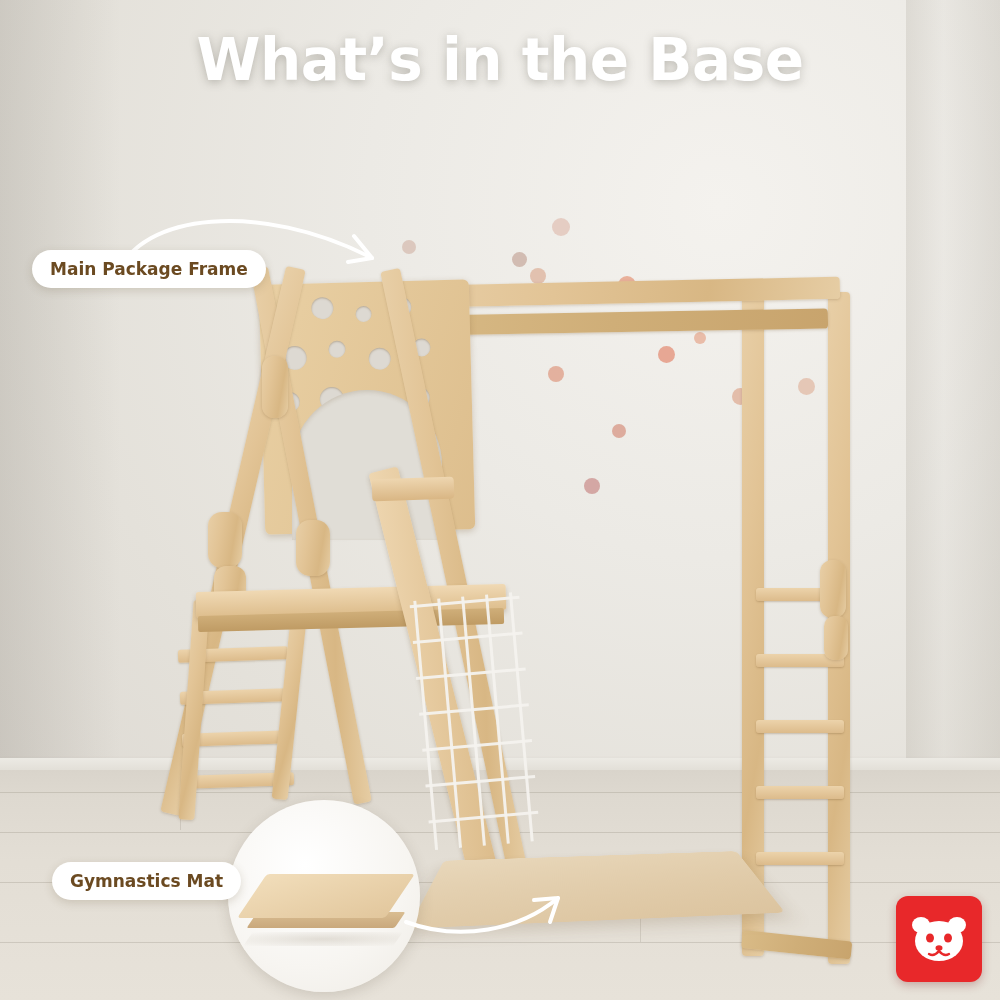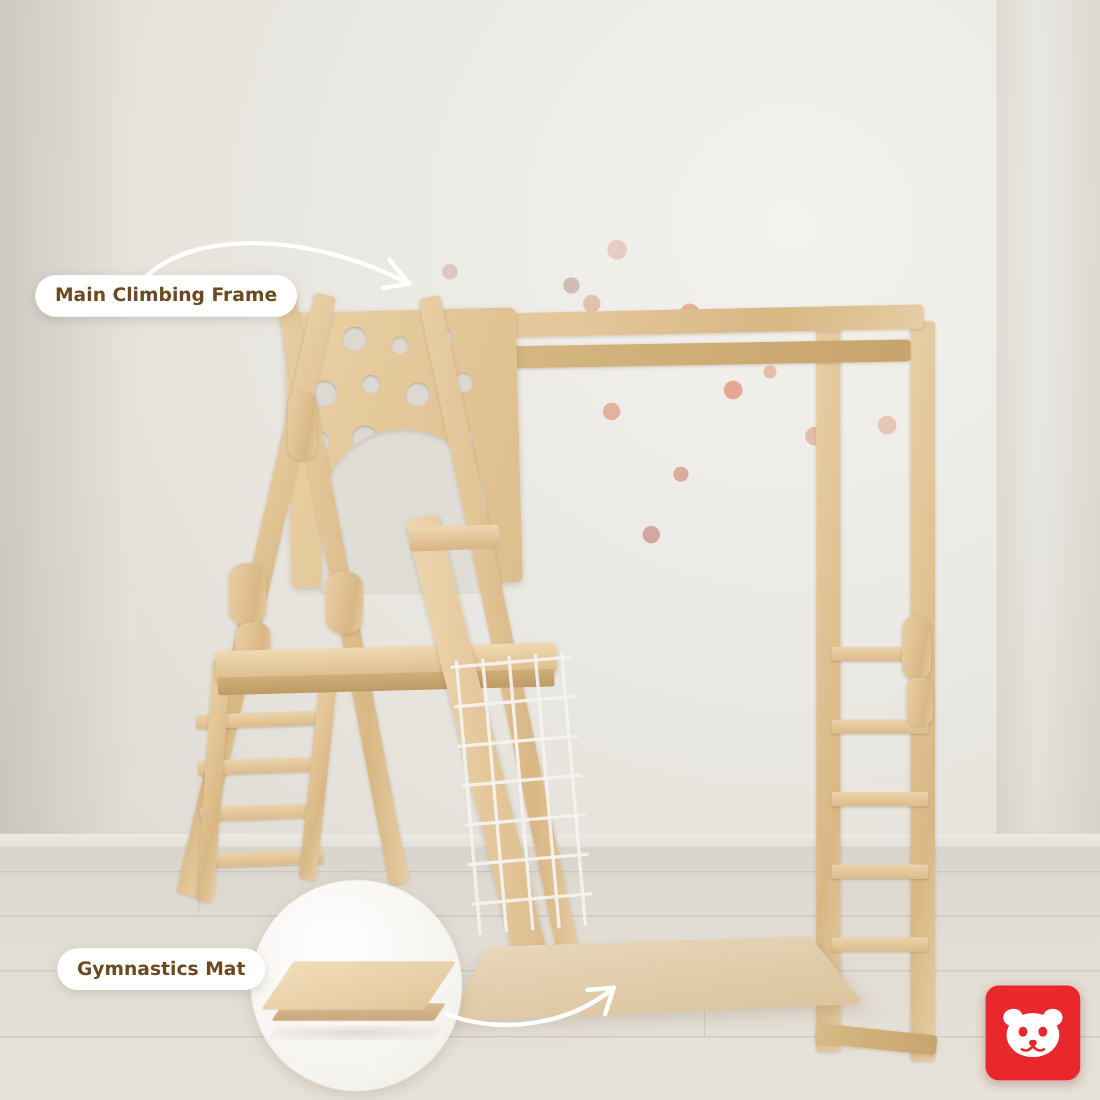--- a/index.html
+++ b/index.html
@@ -336,28 +336,29 @@
     <div class="net-h" style="top:148px"></div>
     <div class="net-h" style="top:184px"></div>
     <div class="net-h" style="top:220px"></div>
   </div>
 
   <div id="mat"></div>
 
 </div>
 
 <div id="title">
+  <div>What’s in the Base</div>
 </div>
 
 <svg class="arrow-svg" style="left:110px;top:196px;width:300px;height:110px" viewBox="0 0 300 110">
   <path d="M8 78 C 30 18, 150 4, 262 62" fill="none" stroke="#ffffff" stroke-width="4" stroke-linecap="round"></path>
   <path d="M262 62 L 244 40 M262 62 L 238 66" fill="none" stroke="#ffffff" stroke-width="4" stroke-linecap="round"></path>
 </svg>
 <div class="pill" id="pill-frame">
-  <span>Main Climbing Frame</span>
+  <span>Main Package Frame</span>
 </div>
 
 <div id="mat-inset">
   <div id="inset-shadow"></div>
   <div id="inset-mat-side"></div>
   <div id="inset-mat-top"></div>
 </div>
 <svg class="arrow-svg" style="left:400px;top:850px;width:190px;height:100px" viewBox="0 0 190 100">
   <path d="M6 72 C 60 92, 120 80, 158 48" fill="none" stroke="#ffffff" stroke-width="4" stroke-linecap="round"></path>
   <path d="M158 48 L 134 50 M158 48 L 150 72" fill="none" stroke="#ffffff" stroke-width="4" stroke-linecap="round"></path>

